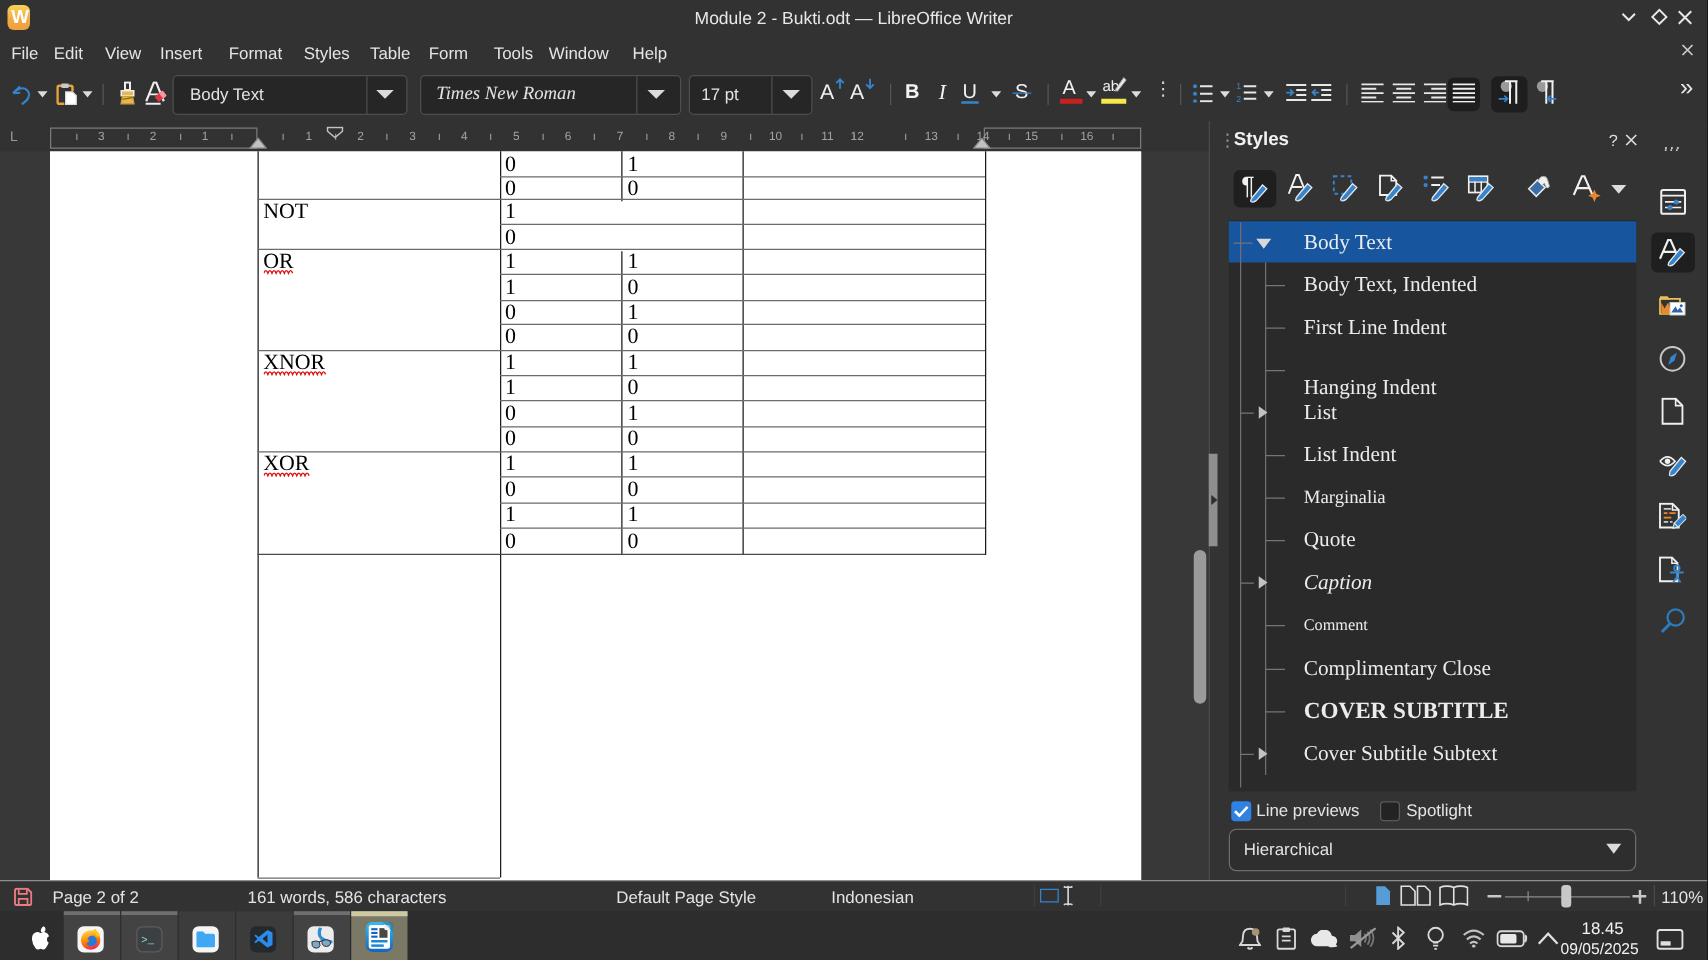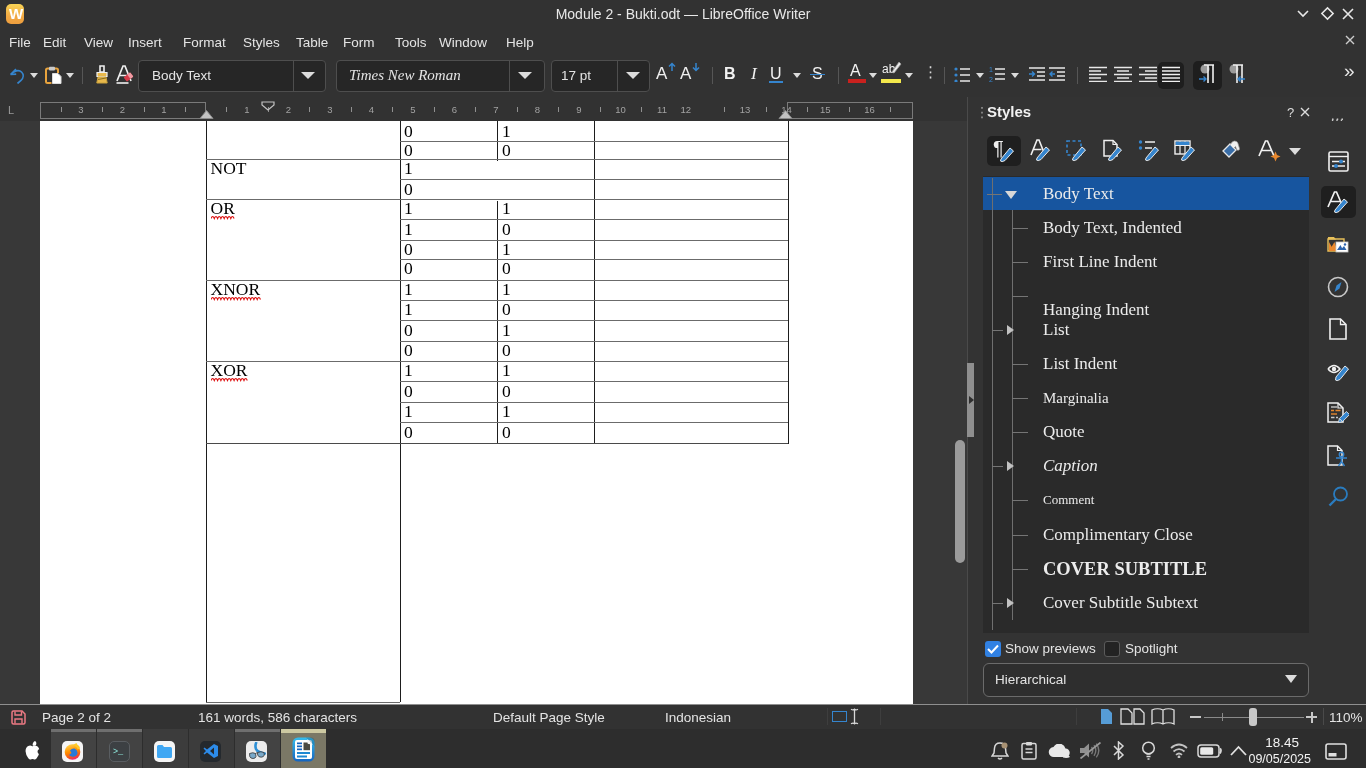--- a/index.html
+++ b/index.html
@@ -399,21 +399,21 @@
 <div class="tick" style="left:1011.5px;top:568.6px;width:16.5px"></div>
 <div class="sitem" style="top:592.7px;font-size:17px;">Cover Subtitle Subtext</div>
 <div class="tick" style="left:992px;top:602.7px;width:11px"></div>
 <div class="abs" style="left:1007px;top:597.7px;width:0;height:0;border-top:5px solid transparent;border-bottom:5px solid transparent;border-left:7px solid #c2c2c2"></div>
 </div>
 
 <div class="abs" style="left:985px;top:641px;width:16px;height:16px;background:#3181e3;border-radius:3px"></div>
 <svg class="abs" style="left:987px;top:644px" width="12" height="10" viewBox="0 0 12 10">
       <path d="M1 5 L4.5 8.5 L11 1.5" stroke="#fff" stroke-width="2" fill="none"></path>
     </svg>
-<div class="t" style="left:1005px;top:641px">Show previews</div>
+<div class="t" style="left:1005px;top:641px">Line previews</div>
 <div class="abs" style="left:1104px;top:641px;width:16px;height:16px;background:#232323;border:1px solid #5a5a5a;border-radius:3px;box-sizing:border-box"></div>
 <div class="t" style="left:1125px;top:641px">Spotlight</div>
 
 <div class="abs" style="left:983px;top:663px;width:326px;height:34px;border:1px solid #6b6b6b;border-radius:6px;box-sizing:border-box;background:#2e2e2e"></div>
 <div class="t" style="left:995px;top:672px">Hierarchical</div>
 <div class="darr" style="left:1285px;top:675px;border-left-width:6.5px;border-right-width:6.5px;border-top-width:8px"></div>
 
 <div id="tabstrip">
 <div class="t" style="left:1330px;top:107px;font-size:15px;color:#c8c8c8">…</div>
 <svg class="abs" style="left:1327.5px;top:150.5px" width="21" height="21" viewBox="0 0 21 21">

